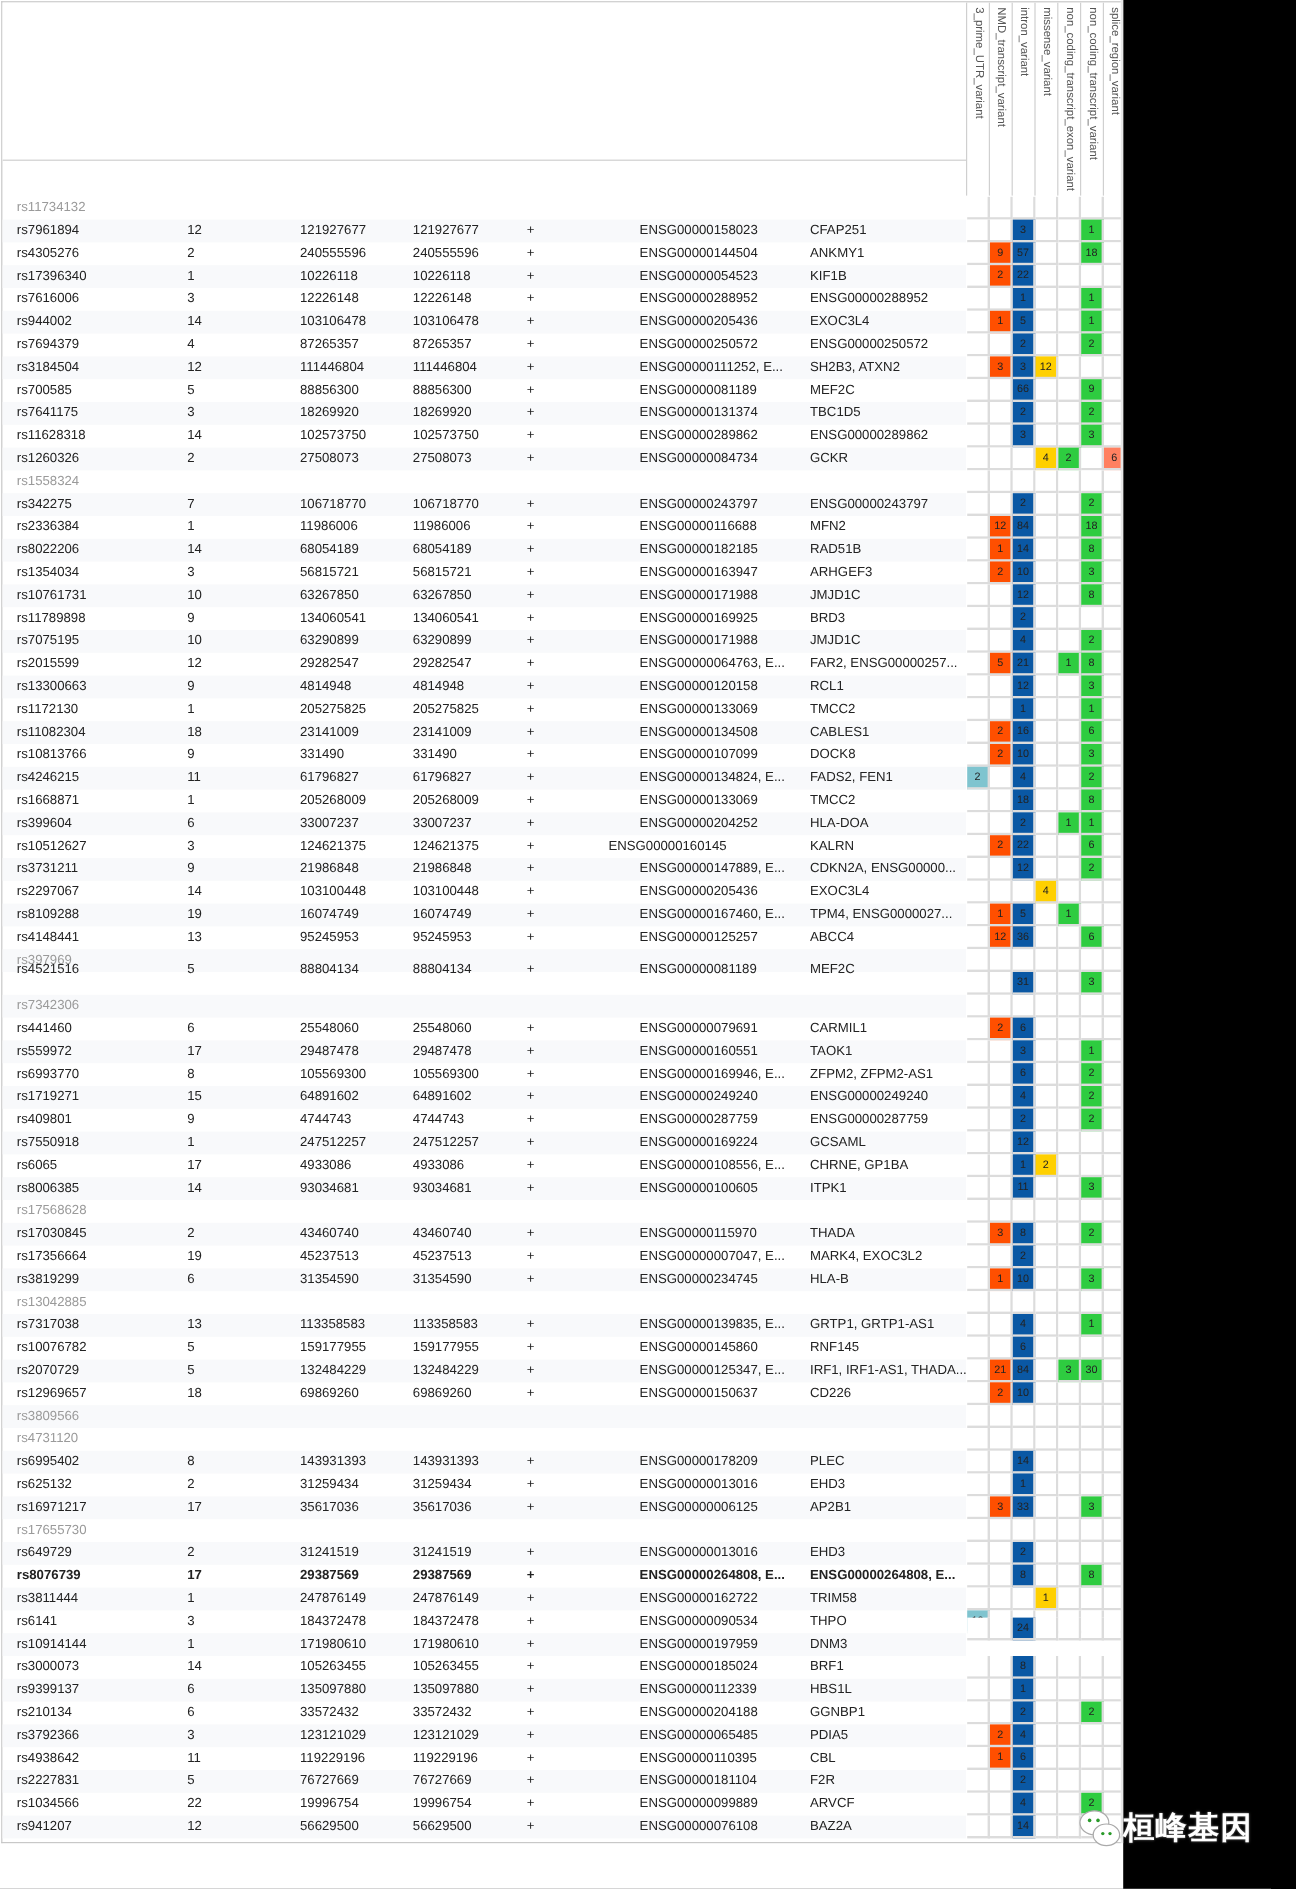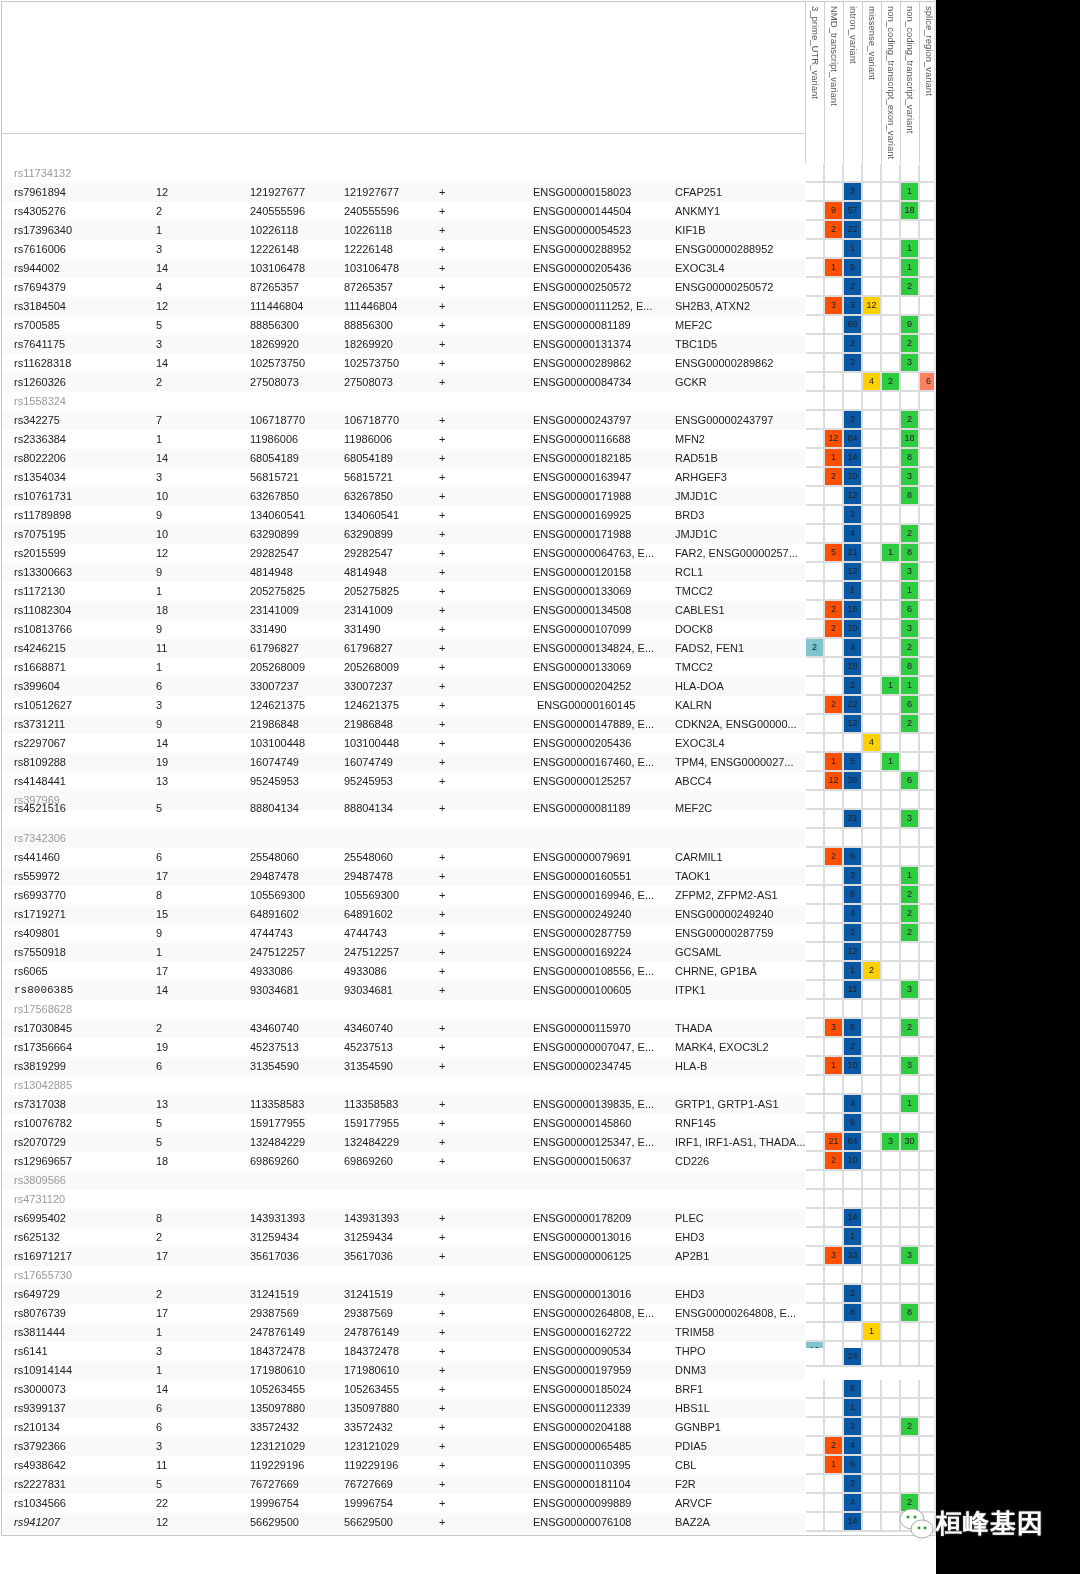--- a/index.html
+++ b/index.html
@@ -316,21 +316,21 @@
           <span class="c-strand" style="left: 437px;">+</span>
           <span class="c-gene_ids" style="left: 531px;">ENSG00000204252</span>
           <span class="c-gene_names" style="left: 673px;">HLA-DOA</span>
         </div>
         <div class="row" style="top: 532px;">
           <span class="c-id" style="left: 12px;">rs10512627</span>
           <span class="c-chr" style="left: 154px;">3</span>
           <span class="c-start" style="left: 248px;">124621375</span>
           <span class="c-end" style="left: 342px;">124621375</span>
           <span class="c-strand" style="left: 437px;">+</span>
-          <span class="c-gene_ids" style="left: 535px;">ENSG00000160145</span>
+          <span class="c-gene_ids" style="left: 505px;">ENSG00000160145</span>
           <span class="c-gene_names" style="left: 673px;">KALRN</span>
         </div>
         <div class="row alt" style="top: 551px;">
           <span class="c-id" style="left: 12px;">rs3731211</span>
           <span class="c-chr" style="left: 154px;">9</span>
           <span class="c-start" style="left: 248px;">21986848</span>
           <span class="c-end" style="left: 342px;">21986848</span>
           <span class="c-strand" style="left: 437px;">+</span>
           <span class="c-gene_ids" style="left: 531px;">ENSG00000147889, E...</span>
           <span class="c-gene_names" style="left: 673px;">CDKN2A, ENSG00000...</span>
@@ -446,21 +446,21 @@
         <div class="row" style="top: 798px;">
           <span class="c-id" style="left: 12px;">rs6065</span>
           <span class="c-chr" style="left: 154px;">17</span>
           <span class="c-start" style="left: 248px;">4933086</span>
           <span class="c-end" style="left: 342px;">4933086</span>
           <span class="c-strand" style="left: 437px;">+</span>
           <span class="c-gene_ids" style="left: 531px;">ENSG00000108556, E...</span>
           <span class="c-gene_names" style="left: 673px;">CHRNE, GP1BA</span>
         </div>
         <div class="row alt" style="top: 817px;">
-          <span class="c-id" style="left: 12px; font-family: Liberation Mono, monospace;">rs8006385</span>
+          <span class="c-id" style="left: 12px;">rs8006385</span>
           <span class="c-chr" style="left: 154px;">14</span>
           <span class="c-start" style="left: 248px;">93034681</span>
           <span class="c-end" style="left: 342px;">93034681</span>
           <span class="c-strand" style="left: 437px;">+</span>
           <span class="c-gene_ids" style="left: 531px;">ENSG00000100605</span>
           <span class="c-gene_names" style="left: 673px;">ITPK1</span>
         </div>
         <div class="row missing" style="top: 836px;">
           <span class="c-id" style="left: 12px;">rs17568628</span>
           <span class="c-chr" style="left: 154px;"></span>
@@ -598,21 +598,21 @@
         </div>
         <div class="row alt" style="top: 1121px;">
           <span class="c-id" style="left: 12px;">rs649729</span>
           <span class="c-chr" style="left: 154px;">2</span>
           <span class="c-start" style="left: 248px;">31241519</span>
           <span class="c-end" style="left: 342px;">31241519</span>
           <span class="c-strand" style="left: 437px;">+</span>
           <span class="c-gene_ids" style="left: 531px;">ENSG00000013016</span>
           <span class="c-gene_names" style="left: 673px;">EHD3</span>
         </div>
-        <div class="row" style="top: 1140px;">
+        <div class="row" style="top: 1140px; font-weight: bold;">
           <span class="c-id" style="left: 12px;">rs8076739</span>
           <span class="c-chr" style="left: 154px;">17</span>
           <span class="c-start" style="left: 248px;">29387569</span>
           <span class="c-end" style="left: 342px;">29387569</span>
           <span class="c-strand" style="left: 437px;">+</span>
           <span class="c-gene_ids" style="left: 531px;">ENSG00000264808, E...</span>
           <span class="c-gene_names" style="left: 673px;">ENSG00000264808, E...</span>
         </div>
         <div class="row alt" style="top: 1159px;">
           <span class="c-id" style="left: 12px;">rs3811444</span>
@@ -698,21 +698,21 @@
         <div class="row" style="top: 1330px;">
           <span class="c-id" style="left: 12px;">rs1034566</span>
           <span class="c-chr" style="left: 154px;">22</span>
           <span class="c-start" style="left: 248px;">19996754</span>
           <span class="c-end" style="left: 342px;">19996754</span>
           <span class="c-strand" style="left: 437px;">+</span>
           <span class="c-gene_ids" style="left: 531px;">ENSG00000099889</span>
           <span class="c-gene_names" style="left: 673px;">ARVCF</span>
         </div>
         <div class="row alt" style="top: 1349px;">
-          <span class="c-id" style="left: 12px; font-style: italic;">rs941207</span>
+          <span class="c-id" style="left: 12px;">rs941207</span>
           <span class="c-chr" style="left: 154px;">12</span>
           <span class="c-start" style="left: 248px;">56629500</span>
           <span class="c-end" style="left: 342px;">56629500</span>
           <span class="c-strand" style="left: 437px;">+</span>
           <span class="c-gene_ids" style="left: 531px;">ENSG00000076108</span>
           <span class="c-gene_names" style="left: 673px;">BAZ2A</span>
         </div>
       </div>
     <div id="heat-body">
         <div class="hrow" style="top: 0px;">

